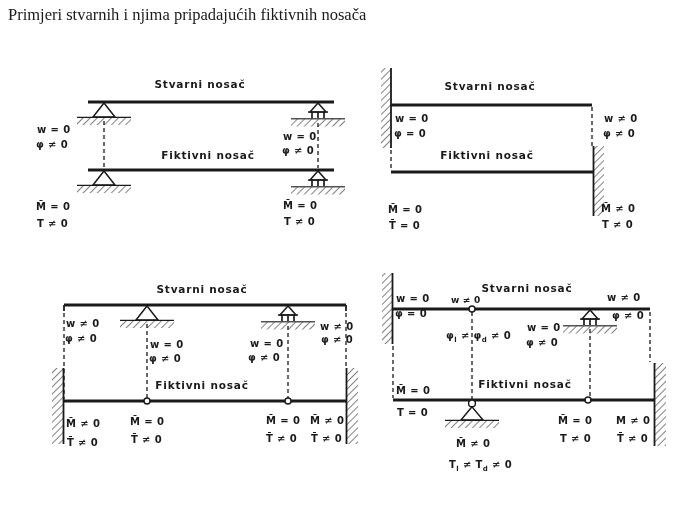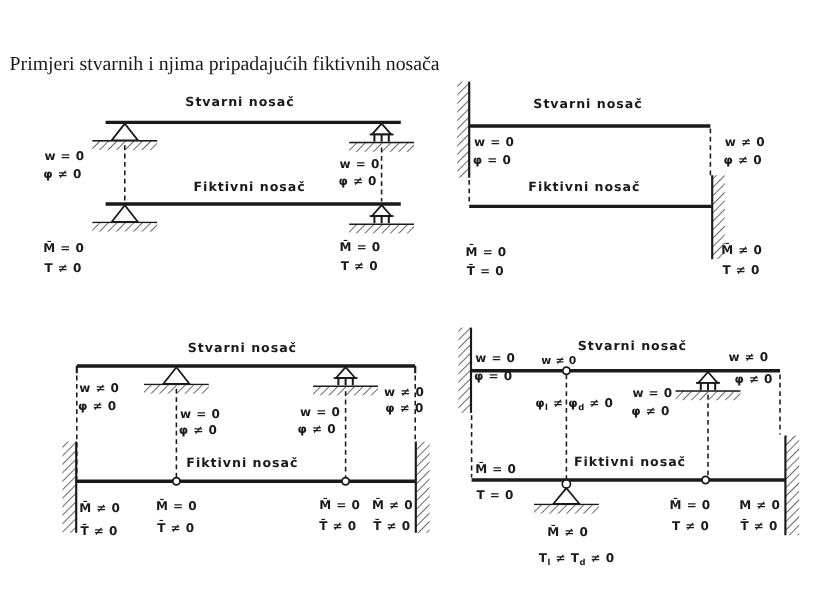--- a/index.html
+++ b/index.html
@@ -1,19 +1,19 @@
 <!DOCTYPE html>
 <html><head>
 <meta charset="utf-8">
 <style>
   html,body{margin:0;padding:0;background:#ffffff;}
   .page{position:relative;width:680px;height:506px;background:#ffffff;overflow:hidden;
         font-family:"DejaVu Sans",sans-serif;}
   .title{position:absolute;left:8px;top:5px;font-family:"Liberation Serif",serif;
-         font-size:16.5px;color:#1a1a1a;white-space:nowrap;margin-top:38px;}
+         font-size:16.5px;color:#1a1a1a;white-space:nowrap;}
   svg{position:absolute;left:0;top:0;}
   svg text{fill:#1a1a1a;}
   .dtitle{font-size:10.5px;font-weight:bold;letter-spacing:0.8px;}
   .cond{font-size:10px;font-weight:bold;letter-spacing:0.4px;}
   .cond-sm{font-size:9px;font-weight:bold;letter-spacing:0.2px;}
   .sub{font-size:7px;font-weight:bold;}
   .beam{stroke:#1a1a1a;stroke-width:2.8;}
   .tick{stroke:#1a1a1a;stroke-width:1.8;}
   .dash{stroke:#1a1a1a;stroke-width:1.3;stroke-dasharray:4 3;}
   .wedge{stroke:#1a1a1a;stroke-width:1.8;}

